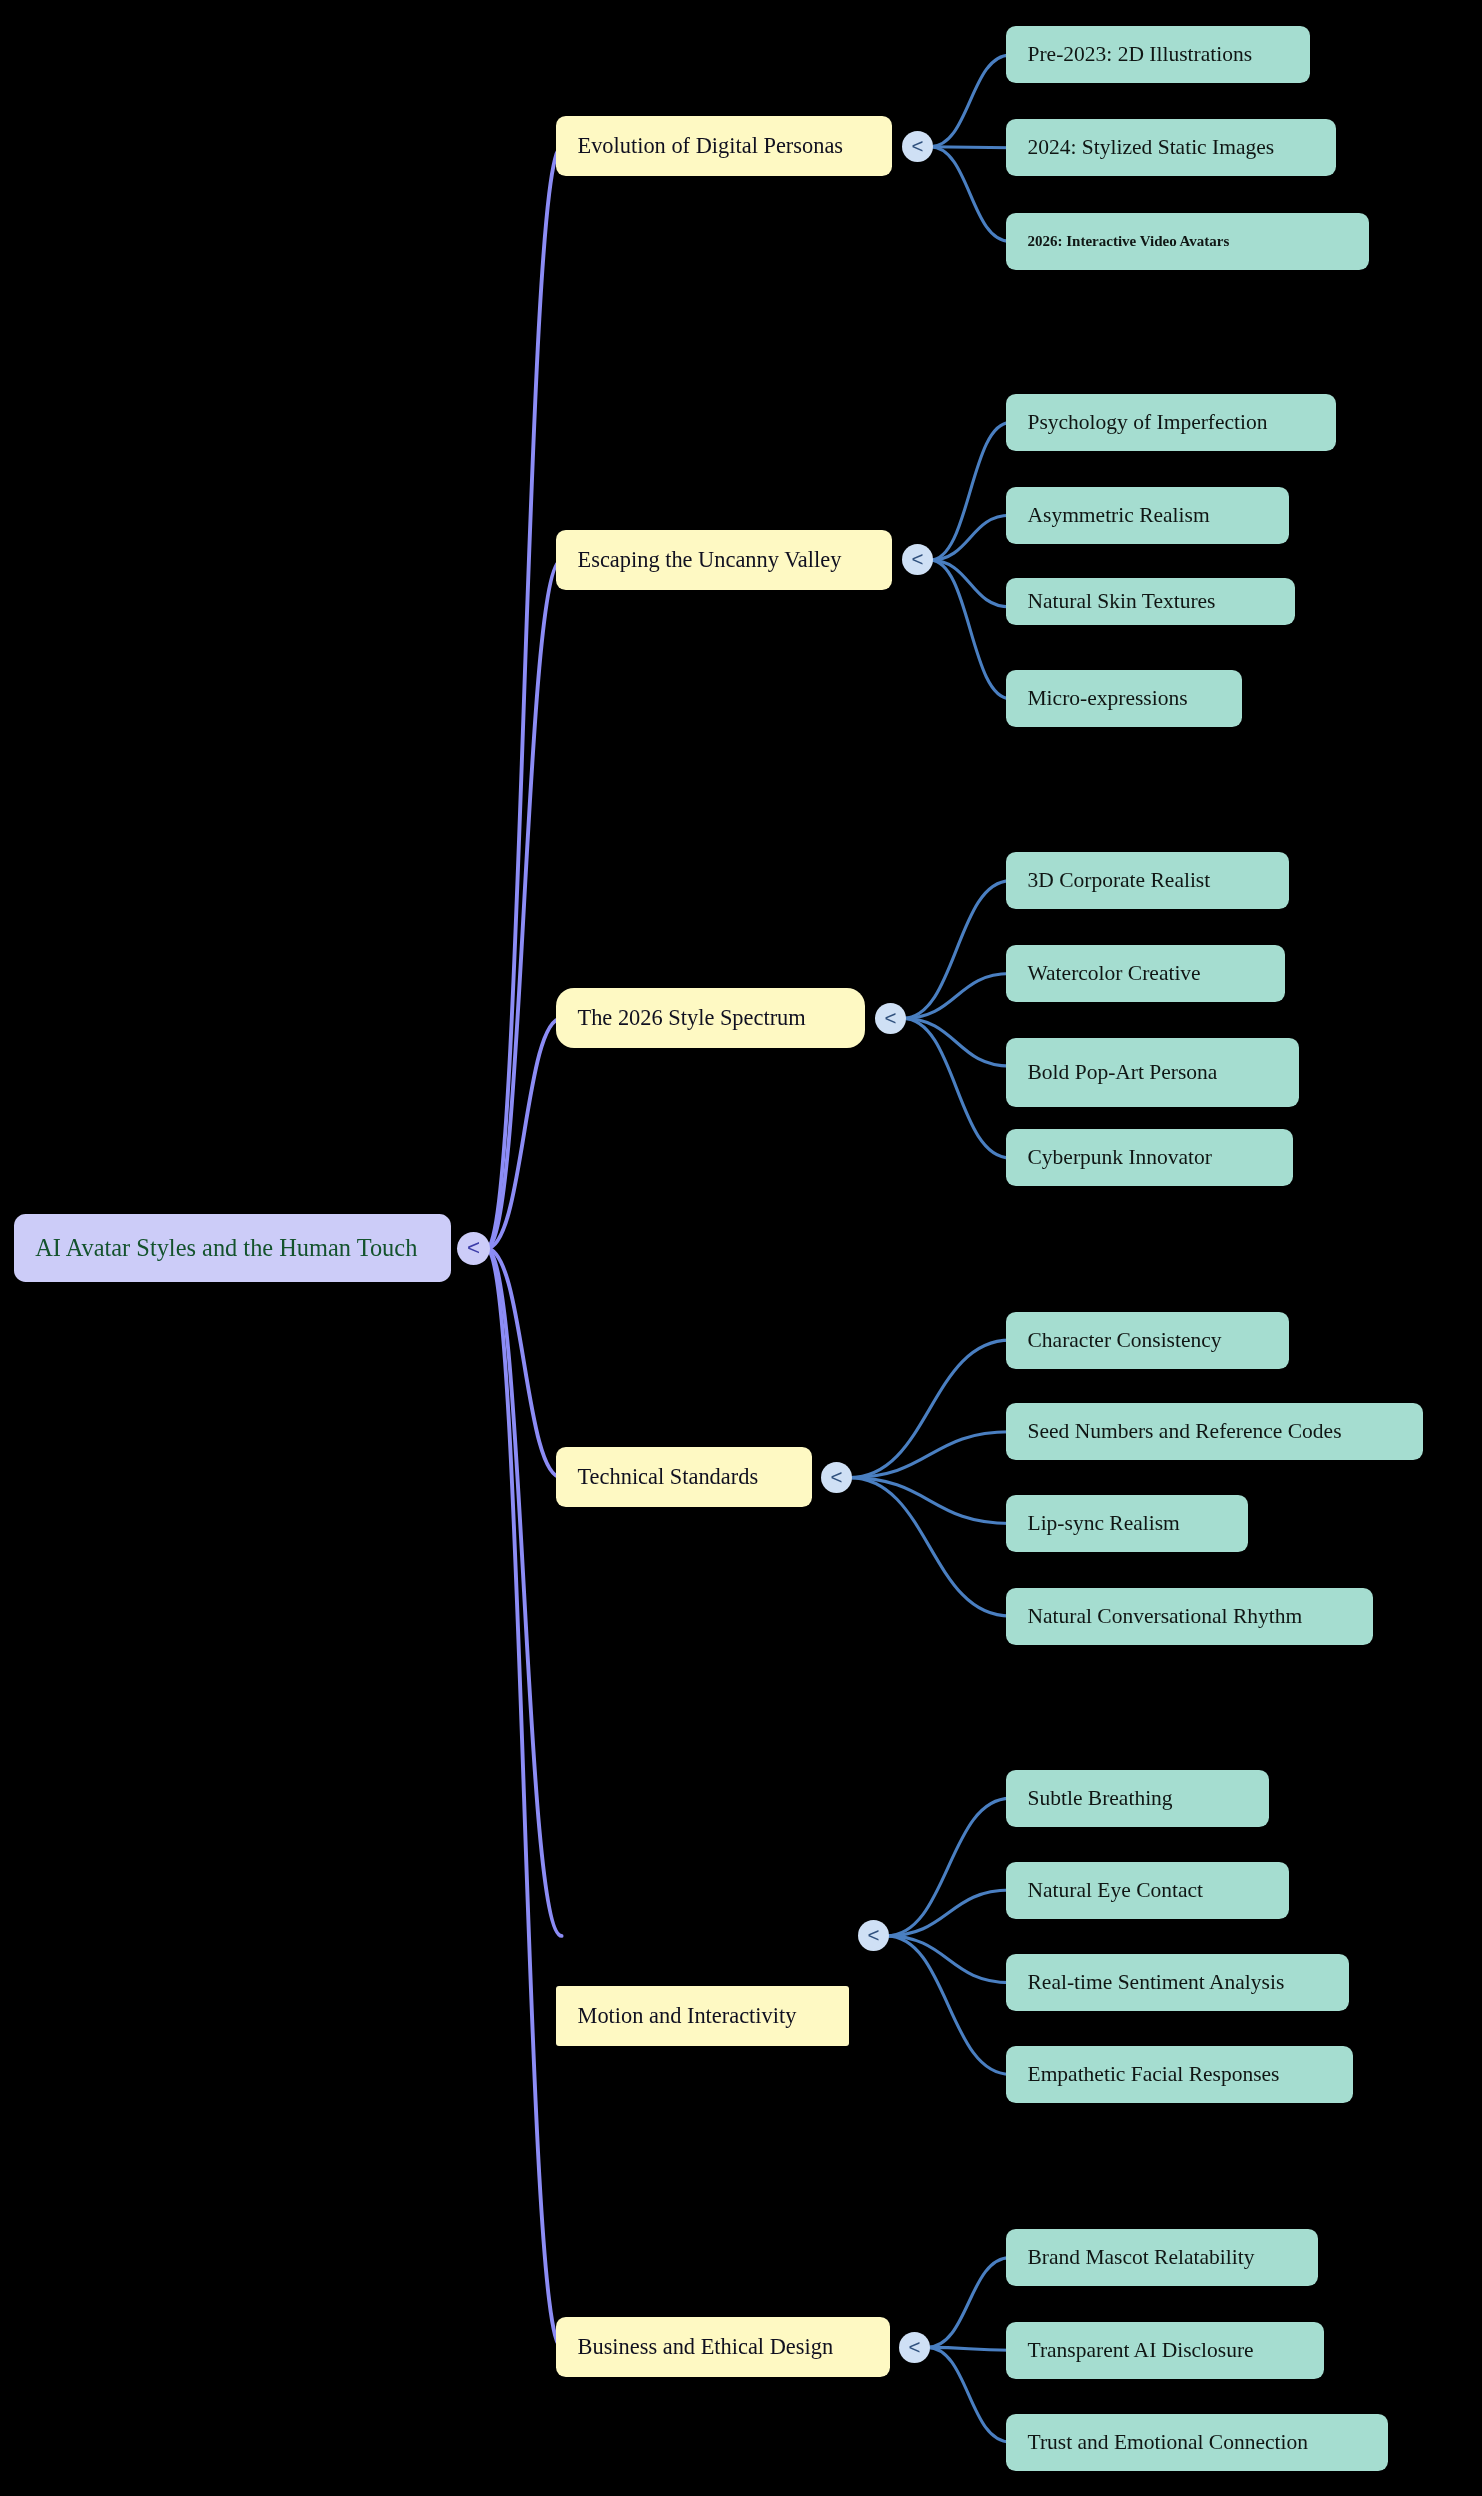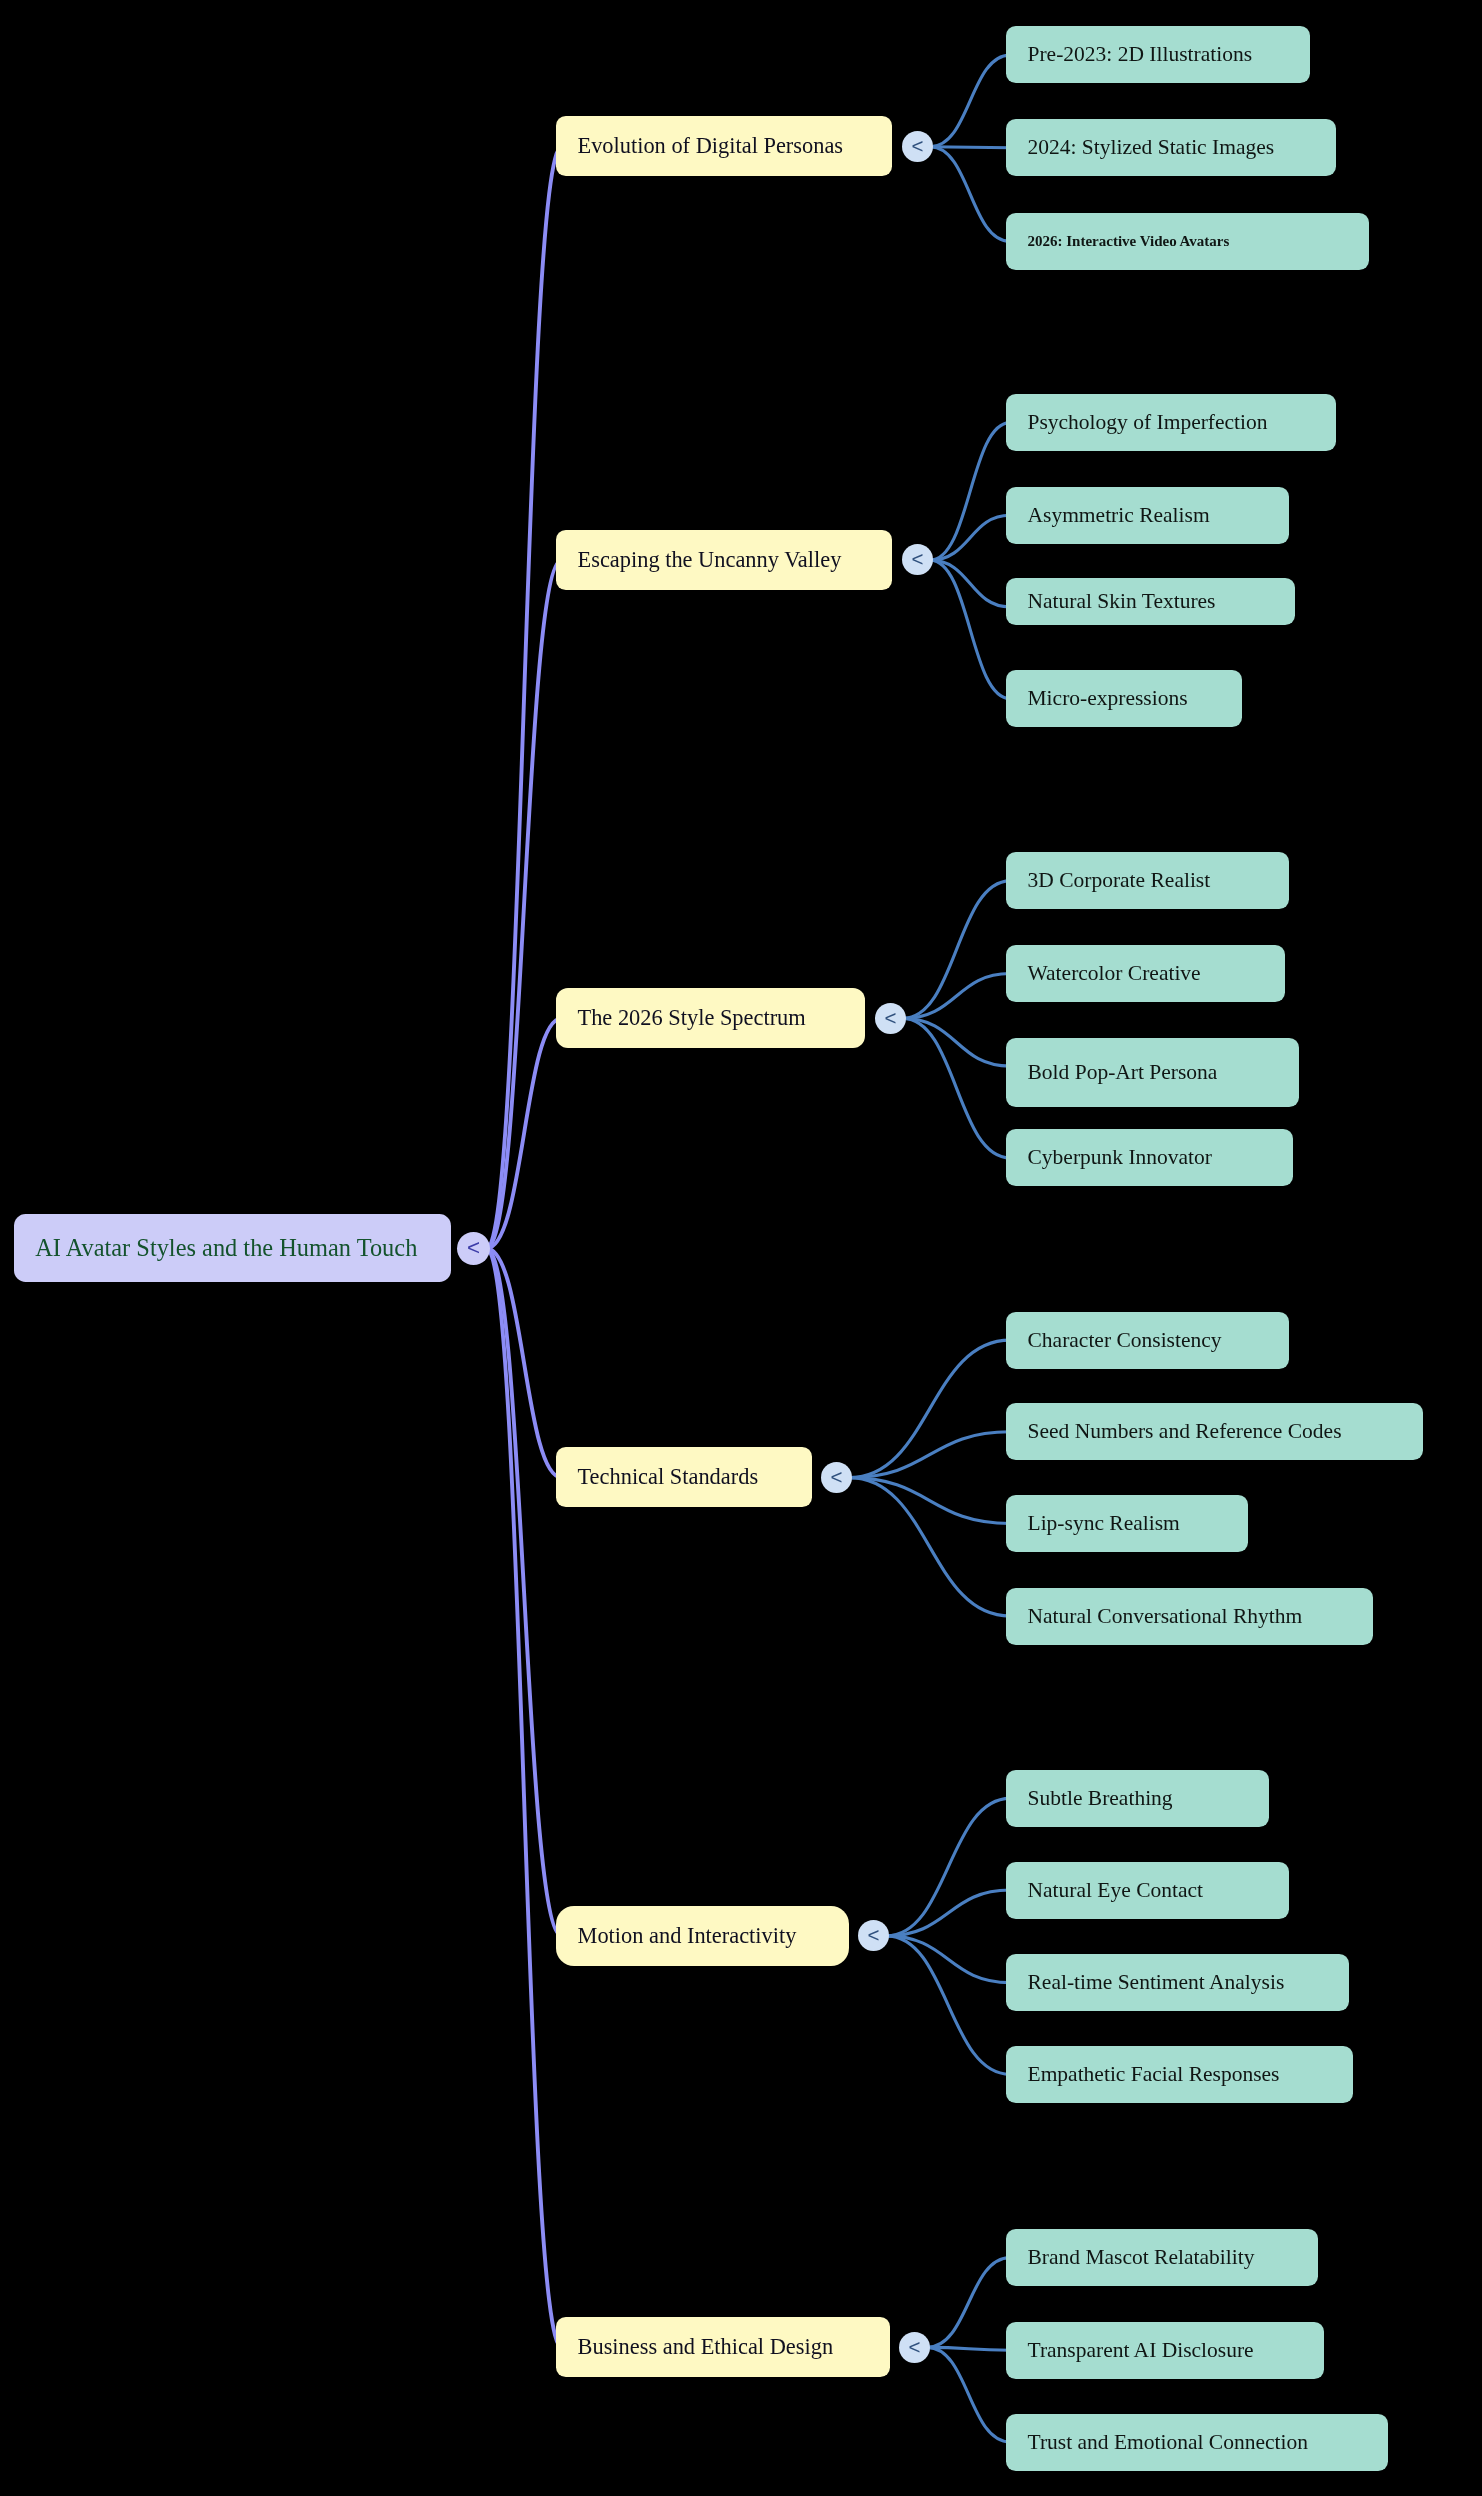--- a/index.html
+++ b/index.html
@@ -83,21 +83,21 @@
       </div>
       <div class="node leaf" style="left: 1006px; top: 487px; width: 283px; height: 57px; padding-left: 21.5px; padding-right: 21.5px; border-radius: 9.8px;">
         <span class="lbl" style="font-size: 21.5px;">Asymmetric Realism</span>
       </div>
       <div class="node leaf" style="left: 1006px; top: 578px; width: 289px; height: 47px; padding-left: 21.5px; padding-right: 21.5px; border-radius: 9.8px;">
         <span class="lbl" style="font-size: 21.5px;">Natural Skin Textures</span>
       </div>
       <div class="node leaf" style="left: 1006px; top: 670px; width: 236px; height: 57px; padding-left: 21.5px; padding-right: 21.5px; border-radius: 9.8px;">
         <span class="lbl" style="font-size: 21.5px;">Micro-expressions</span>
       </div>
-      <div class="node branch" style="left: 556px; top: 988px; width: 309px; height: 60px; padding-left: 21.5px; padding-right: 21.5px; border-radius: 12px;">
+      <div class="node branch" style="left: 556px; top: 988px; width: 309px; height: 60px; padding-left: 21.5px; padding-right: 21.5px; border-radius: 18px;">
         <span class="lbl" style="font-size: 22.4px;">The 2026 Style Spectrum</span>
       </div>
       <div class="toggle branch-t" style="left: 875px; top: 1003px; width: 31px; height: 31px; font-size: 20.5px;">
         <span>&lt;</span>
       </div>
       <div class="node leaf" style="left: 1006px; top: 852px; width: 283px; height: 57px; padding-left: 21.5px; padding-right: 21.5px; border-radius: 9.8px;">
         <span class="lbl" style="font-size: 21.5px;">3D Corporate Realist</span>
       </div>
       <div class="node leaf" style="left: 1006px; top: 945px; width: 279px; height: 57px; padding-left: 21.5px; padding-right: 21.5px; border-radius: 9.8px;">
         <span class="lbl" style="font-size: 21.5px;">Watercolor Creative</span>
@@ -119,21 +119,21 @@
       </div>
       <div class="node leaf" style="left: 1006px; top: 1403px; width: 417px; height: 57px; padding-left: 21.5px; padding-right: 21.5px; border-radius: 9.8px;">
         <span class="lbl" style="font-size: 21.5px;">Seed Numbers and Reference Codes</span>
       </div>
       <div class="node leaf" style="left: 1006px; top: 1495px; width: 242px; height: 57px; padding-left: 21.5px; padding-right: 21.5px; border-radius: 9.8px;">
         <span class="lbl" style="font-size: 21.5px;">Lip-sync Realism</span>
       </div>
       <div class="node leaf" style="left: 1006px; top: 1588px; width: 367px; height: 57px; padding-left: 21.5px; padding-right: 21.5px; border-radius: 9.8px;">
         <span class="lbl" style="font-size: 21.5px;">Natural Conversational Rhythm</span>
       </div>
-      <div class="node branch" style="left: 556px; top: 1906px; width: 293px; height: 60px; padding-left: 21.5px; padding-right: 21.5px; border-radius: 18px;">
+      <div class="node branch" style="left: 556px; top: 1986px; width: 293px; height: 60px; padding-left: 21.5px; padding-right: 21.5px; border-radius: 3px;">
         <span class="lbl" style="font-size: 22.4px;">Motion and Interactivity</span>
       </div>
       <div class="toggle branch-t" style="left: 858px; top: 1920px; width: 31px; height: 31px; font-size: 20.5px;">
         <span>&lt;</span>
       </div>
       <div class="node leaf" style="left: 1006px; top: 1770px; width: 263px; height: 57px; padding-left: 21.5px; padding-right: 21.5px; border-radius: 9.8px; text-align: center;">
         <span class="lbl" style="font-size: 21.5px;">Subtle Breathing</span>
       </div>
       <div class="node leaf" style="left: 1006px; top: 1862px; width: 283px; height: 57px; padding-left: 21.5px; padding-right: 21.5px; border-radius: 9.8px;">
         <span class="lbl" style="font-size: 21.5px;">Natural Eye Contact</span>

